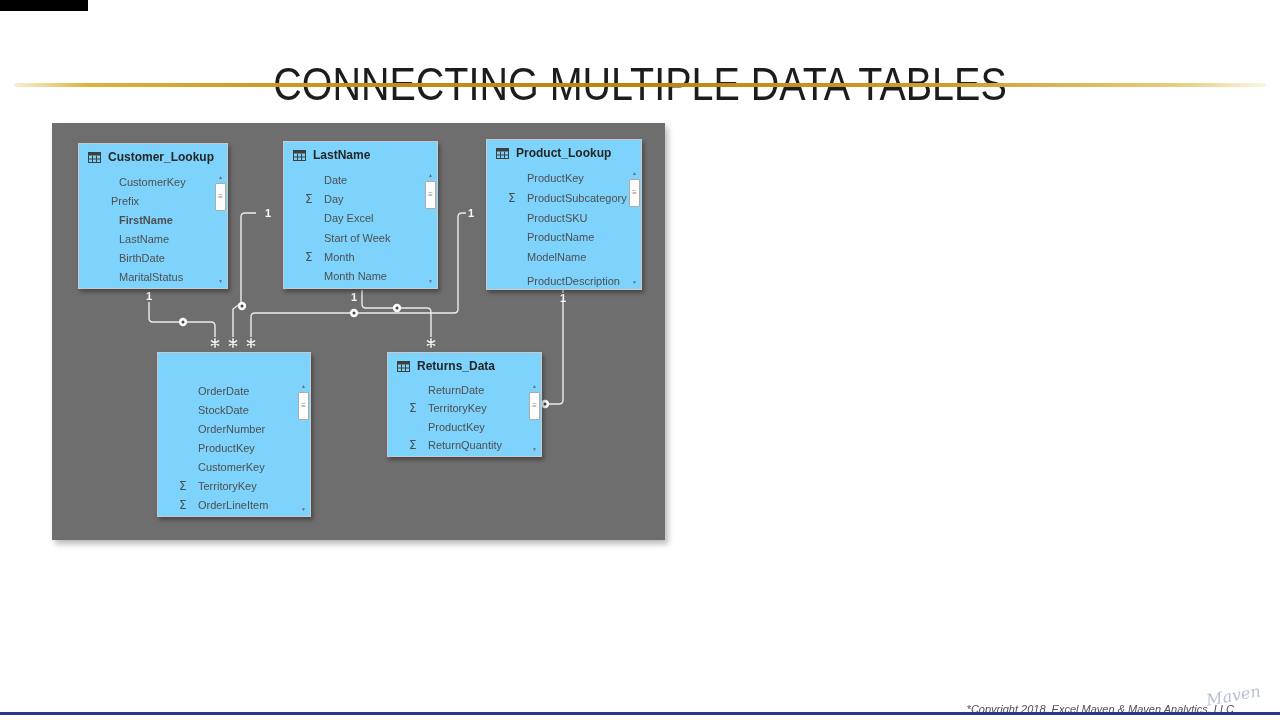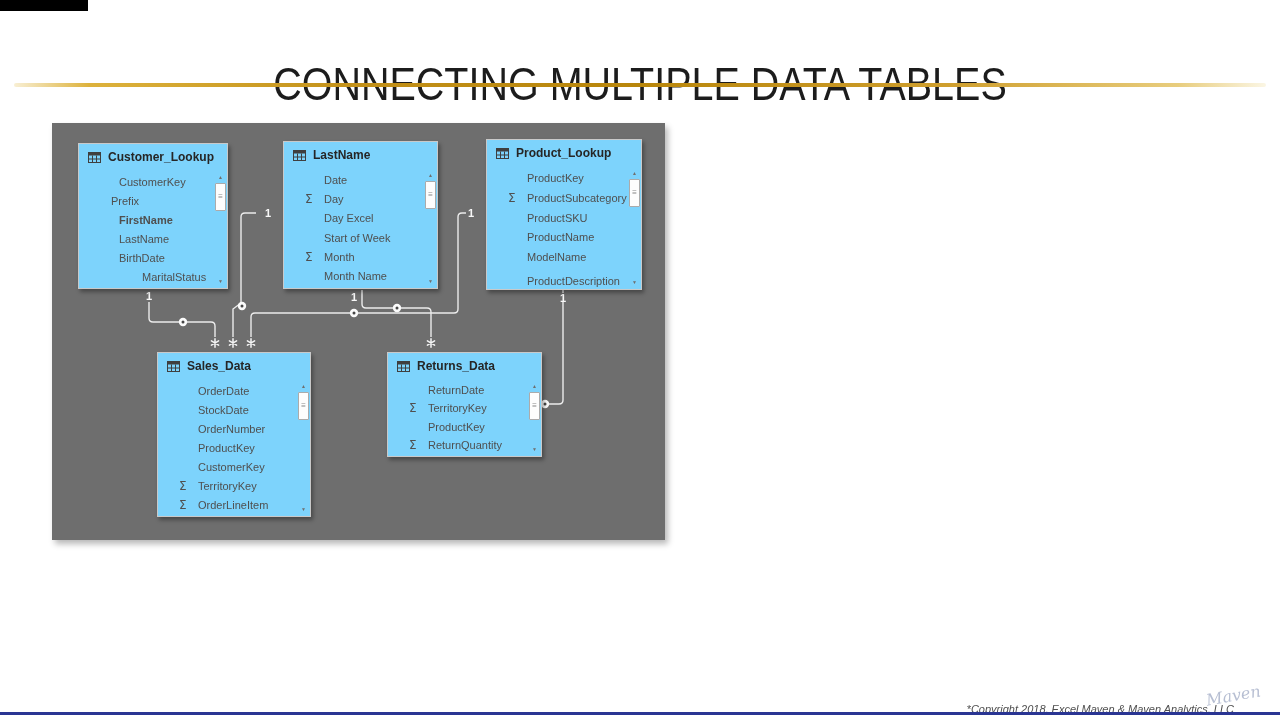--- a/index.html
+++ b/index.html
@@ -119,21 +119,21 @@
         </div>
         <div class="dfield" style="height: 19px; font-weight: bold;">
           <span class="dfield-label">FirstName</span>
         </div>
         <div class="dfield" style="height: 19px;">
           <span class="dfield-label">LastName</span>
         </div>
         <div class="dfield" style="height: 19px;">
           <span class="dfield-label">BirthDate</span>
         </div>
-        <div class="dfield" style="height: 19px; margin-left: 23px;">
+        <div class="dfield" style="height: 19px;">
           <span class="dfield-label">MaritalStatus</span>
         </div>
       </div>
       <div class="vscroll">
         <span class="sarr up">▲</span>
         <span class="sthumb">
           <span class="grip">≡</span>
         </span>
         <span class="sarr down">▼</span>
       </div>
@@ -213,30 +213,20 @@
       </div>
       <div class="vscroll">
         <span class="sarr up">▲</span>
         <span class="sthumb">
           <span class="grip">≡</span>
         </span>
         <span class="sarr down">▼</span>
       </div>
     </div>
     <div class="dtable" style="left: 157px; top: 352px; width: 154px; height: 165px;">
-      <div class="dtable-header">
-        <svg class="grid-icon" width="13" height="11" viewBox="0 0 13 11">
-          <rect x="0.5" y="0.5" width="12" height="10" fill="none" stroke="#3f3f3f"></rect>
-          <rect x="0.5" y="0.5" width="12" height="3" fill="#3f3f3f"></rect>
-          <line x1="4.5" y1="3.5" x2="4.5" y2="10.5" stroke="#3f3f3f"></line>
-          <line x1="8.5" y1="3.5" x2="8.5" y2="10.5" stroke="#3f3f3f"></line>
-          <line x1="0.5" y1="7" x2="12.5" y2="7" stroke="#3f3f3f"></line>
-        </svg>
-        <span class="dtable-title">Sales_Data</span>
-      </div>
       <div class="dfields">
         <div class="dfield" style="height: 19px;">
           <span class="dfield-label">OrderDate</span>
         </div>
         <div class="dfield" style="height: 19px;">
           <span class="dfield-label">StockDate</span>
         </div>
         <div class="dfield" style="height: 19px;">
           <span class="dfield-label">OrderNumber</span>
         </div>

